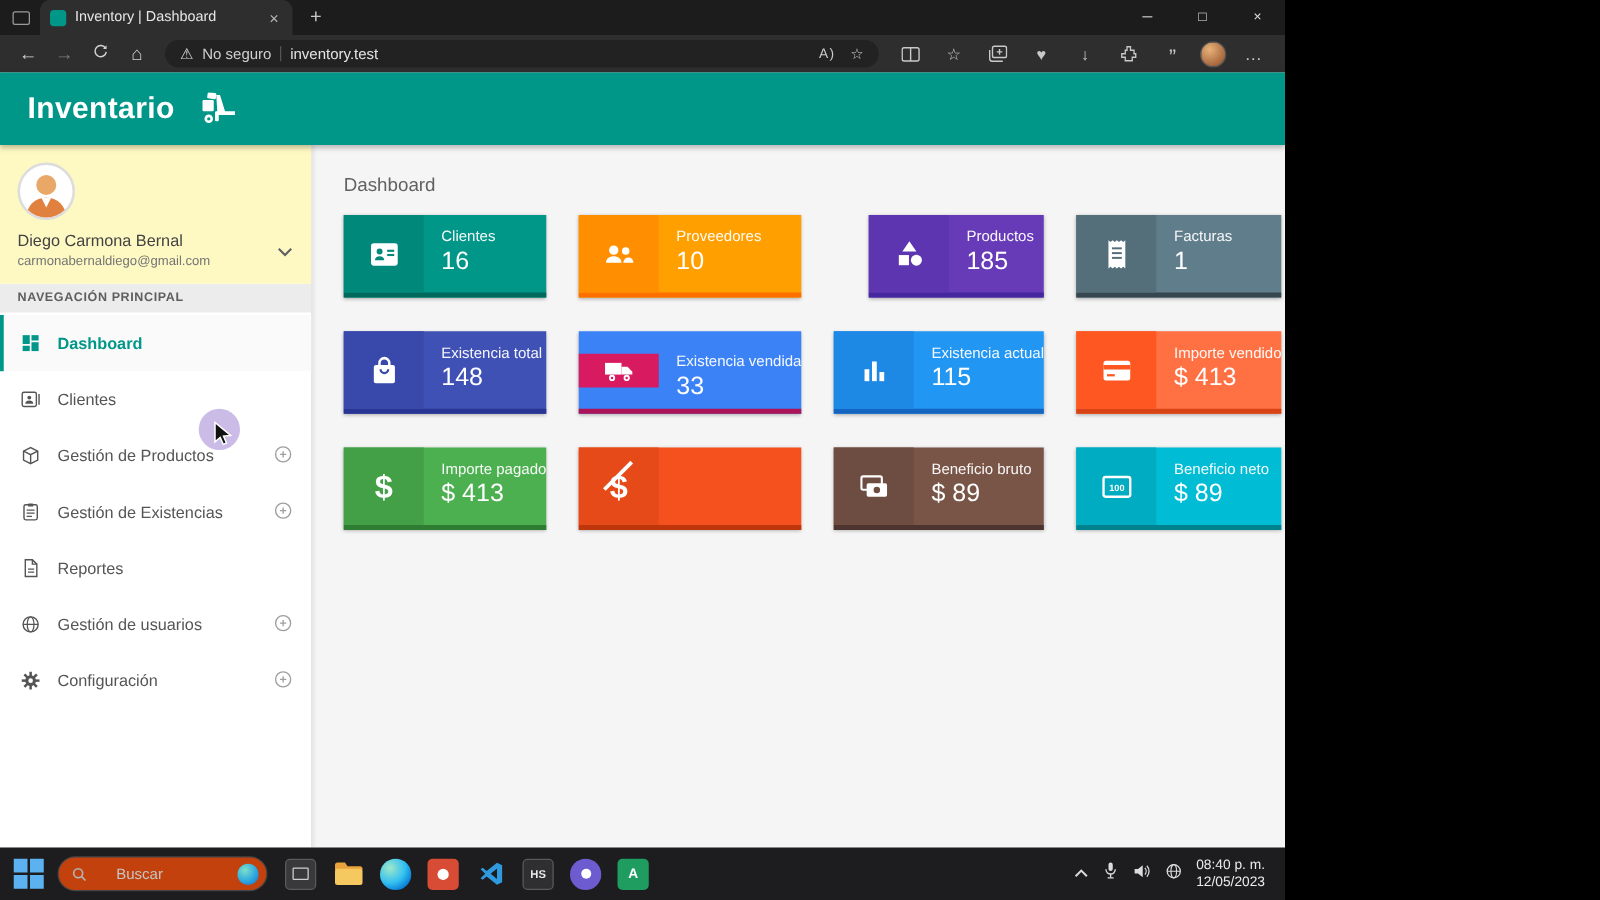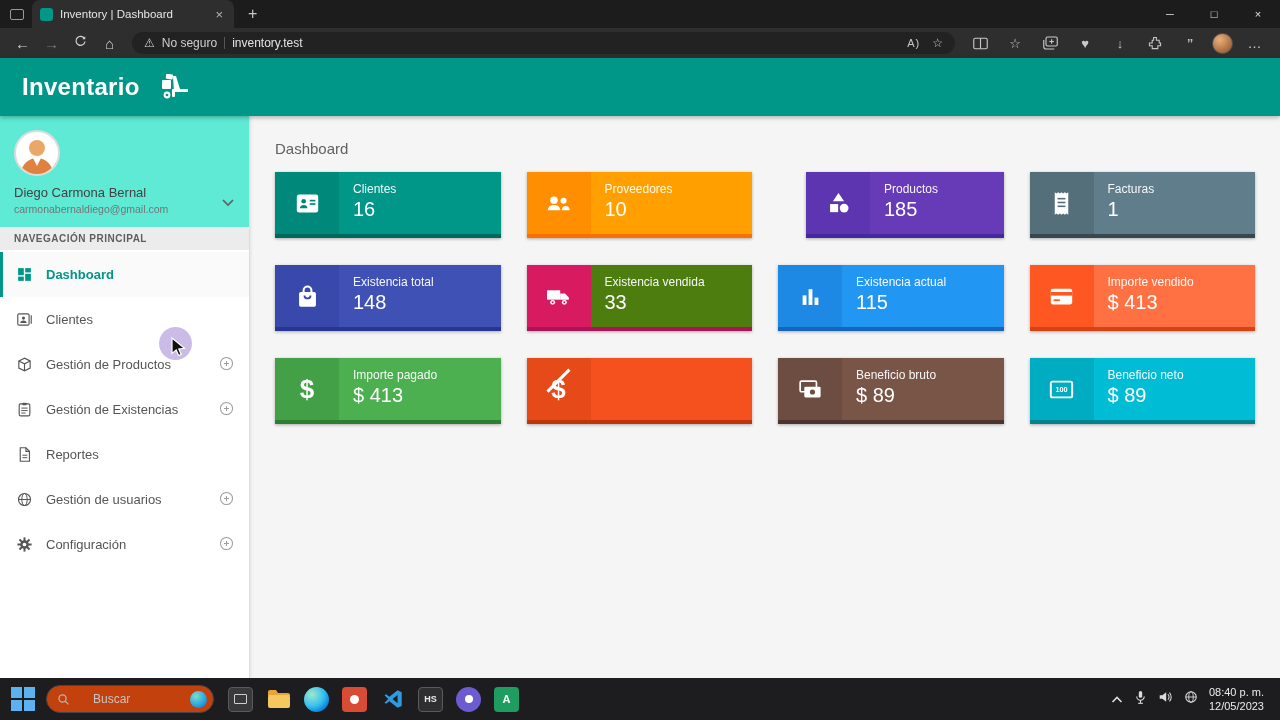--- a/index.html
+++ b/index.html
@@ -1,18 +1,18 @@
 <!DOCTYPE html>
 <html style="--brand: #009688;"><head>
 <meta charset="utf-8">
 <style>
   *{margin:0;padding:0;box-sizing:border-box}
   html,body{width:1280px;height:720px;overflow:hidden}
   body{font-family:"Liberation Sans",sans-serif;background:#000}
-  .screen{position:relative;width:1280px;height:720px;background:#f5f5f5;overflow:hidden}
+  .screen{position:relative;width:1028px;height:720px;background:#f5f5f5;overflow:hidden}
 
   
   .titlebar{height:28px;background:#1c1c1c;display:flex;align-items:center;color:#ddd}
   .ws-icon{width:14px;height:11px;border:1.4px solid #9a9a9a;border-radius:2px;margin:0 8px 0 10px}
   .tab{width:202px;height:28px;background:#2e2e2e;border-radius:8px 8px 0 0;display:flex;align-items:center;gap:7px;padding:0 8px}
   .favicon{width:13px;height:13px;background:var(--brand,#009688);border-radius:3px;flex:none}
   .tab-title{flex:1;font-size:11.5px;color:#e6e6e6;white-space:nowrap;overflow:hidden}
   .tab-close{color:#b5b5b5;font-size:13px;line-height:1;padding:1px 3px}
   .newtab{font-size:16px;color:#c8c8c8;margin-left:10px;padding:0 4px}
   .win-controls{margin-left:auto;display:flex;height:28px}
@@ -35,21 +35,21 @@
   .profile-dot{width:21px;height:21px;border-radius:50%;background:radial-gradient(circle at 35% 30%,#e8b27a,#a4643a 75%);border:1px solid #555}
   .dots{font-size:14px;color:#c9c9c9;letter-spacing:1px}
 
   
   .app-header{height:58px;background:var(--brand,#009688);display:flex;align-items:center;padding:0 22px;box-shadow:0 2px 4px rgba(0,0,0,.25);position:relative;z-index:3}
   .brand{display:flex;align-items:center;gap:19px;color:#fff;font-size:24px;font-weight:bold;letter-spacing:.3px}
 
   
   .content{display:flex;height:562px}
   .sidebar{width:250px;background:#fff;border-right:1px solid #ddd;flex:none;position:relative;z-index:2;box-shadow:1px 0 3px rgba(0,0,0,.08)}
-  .profile{background:#5eead4;padding:14px 14px 12px;position:relative}
+  .profile{background:#fef9c3;padding:14px 14px 12px;position:relative}
   .avatar{width:46px;height:46px;border-radius:50%;background:#fff;border:2px solid #dcdcdc;position:relative;overflow:hidden}
   .avatar .head{position:absolute;left:13px;top:8px;width:16px;height:16px;border-radius:50%;background:#eaa868}
   .avatar .body{position:absolute;left:5px;top:26px;width:32px;height:20px;border-radius:16px 16px 0 0;background:#e0813f}
   .avatar .collar{position:absolute;left:17px;top:26px;width:0;height:0;border-left:4px solid transparent;border-right:4px solid transparent;border-top:8px solid #fff}
   .user-name{font-size:13px;color:#424242;margin-top:9px}
   .user-email{font-size:10.5px;color:#757575;margin-top:3px}
   .profile-chevron{position:absolute;right:14px;bottom:16px}
   .section-label{background:#ececec;color:#5e5e5e;font-size:10px;font-weight:bold;letter-spacing:.5px;padding:6px 14px}
   .menu{padding-top:2px}
   .menu-item{height:45px;display:flex;align-items:center;gap:13px;padding:0 14px 0 13px;font-size:13px;color:#555;border-left:3px solid transparent;cursor:default}
@@ -372,21 +372,21 @@
                 <rect x="4.5" y="8" width="15" height="13" rx="1.5" fill="#fff"></rect>
                 <path d="M9.3 11a2.7 2.7 0 0 0 5.4 0" fill="none" stroke="var(--ib)" stroke-width="1.6"></path>
               </svg>
           </div>
           <div class="card-text">
               <div class="card-label">Existencia total</div>
               <div class="card-value">148</div>
             </div>
         </div>
 
-        <div class="card" style="background: #4d7c0f; border-bottom-color: rgb(173, 20, 87);">
+        <div class="card" style="background: #3b82f6; border-bottom-color: rgb(173, 20, 87); align-items: center;">
           <div class="card-icon" style="background: rgb(216, 27, 96); --ib: #D81B60;">
             <svg width="27" height="27" viewBox="0 0 24 24">
                 <rect x="1.8" y="6.5" width="11.7" height="8.3" fill="#fff"></rect>
                 <path d="M13.5 9.3h4.3l3.4 3.5v2h-7.7z" fill="#fff"></path>
                 <circle cx="6.8" cy="17.2" r="2.2" fill="#fff"></circle>
                 <circle cx="6.8" cy="17.2" r=".9" fill="var(--ib)"></circle>
                 <circle cx="17.2" cy="17.2" r="2.2" fill="#fff"></circle>
                 <circle cx="17.2" cy="17.2" r=".9" fill="var(--ib)"></circle>
               </svg>
           </div>

